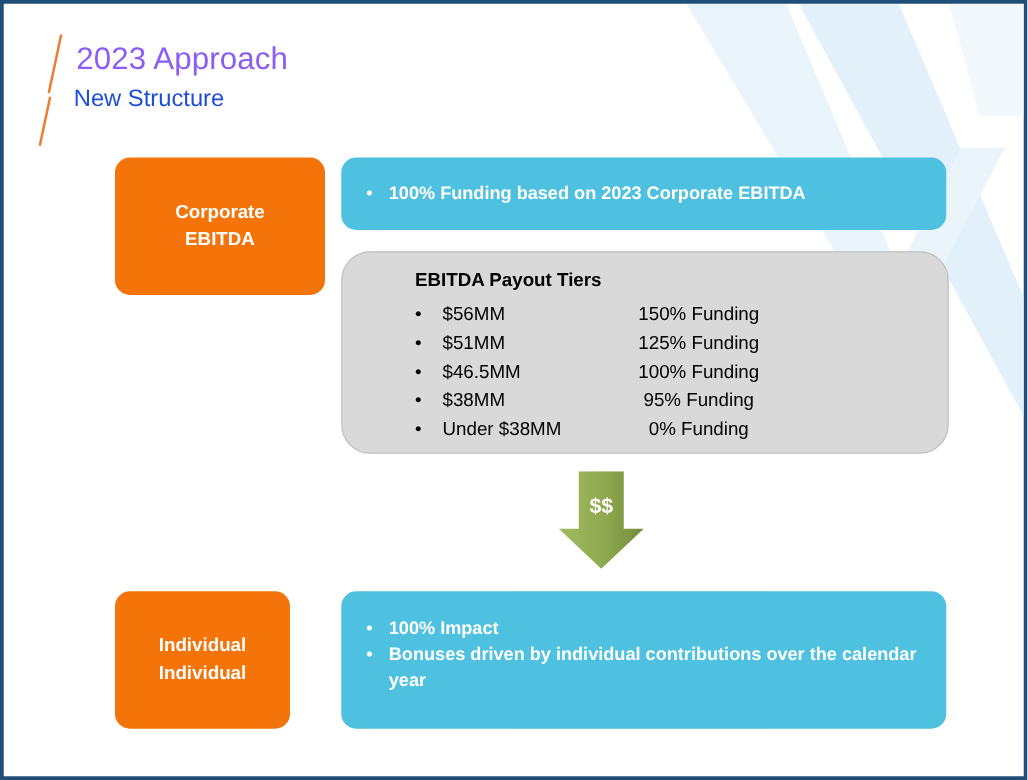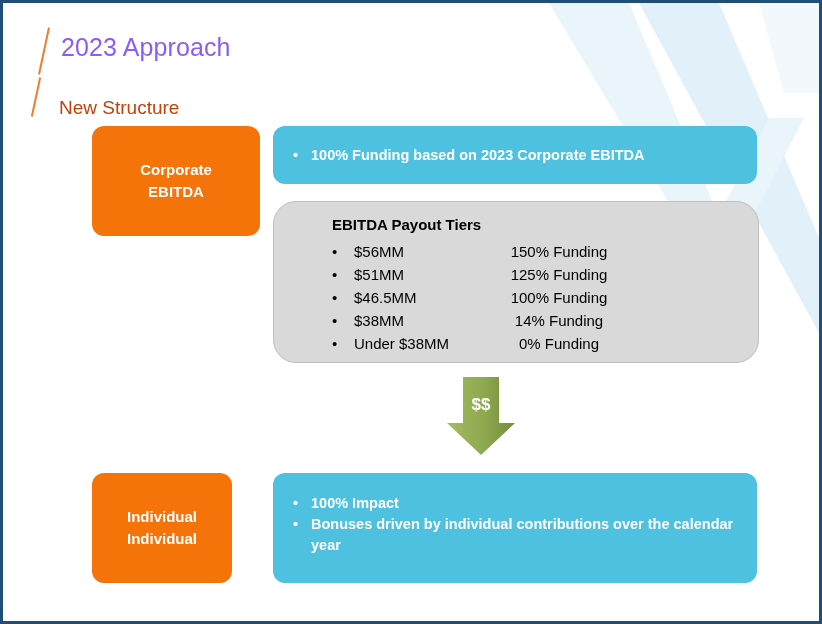--- a/index.html
+++ b/index.html
@@ -59,23 +59,23 @@
     left: 28px;
     top: 14px;
     font-size: 25px;
     color: #8b5cf6;
     font-weight: normal;
     letter-spacing: 0.1px;
   }
   .sub-title {
     position: absolute;
     left: 26px;
-    top: 78px;
+    top: 50px;
     font-size: 19px;
-    color: #c2410c;
+    color: #1d4ed8;
     font-weight: normal;
   }
 
   .orange-box {
     position: absolute;
     background: #F4740A;
     border-radius: 12px;
     color: #ffffff;
     font-weight: bold;
     font-size: 15px;
@@ -258,21 +258,21 @@
 
       <div class="tier-row">
         <span class="tier-bullet">•</span>
         <span class="tier-amount">$46.5MM</span>
         <span class="tier-funding">100% Funding</span>
       </div>
 
       <div class="tier-row">
         <span class="tier-bullet">•</span>
         <span class="tier-amount">$38MM</span>
-        <span class="tier-funding">14% Funding</span>
+        <span class="tier-funding">95% Funding</span>
       </div>
 
       <div class="tier-row">
         <span class="tier-bullet">•</span>
         <span class="tier-amount">Under $38MM</span>
         <span class="tier-funding">0% Funding</span>
       </div>
 
     </div>
   </div>

